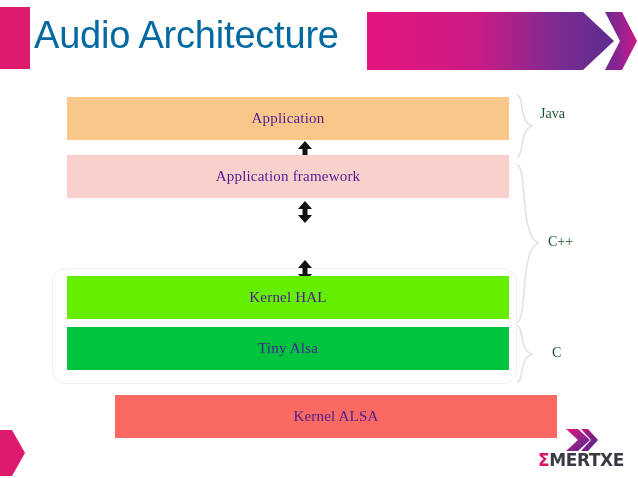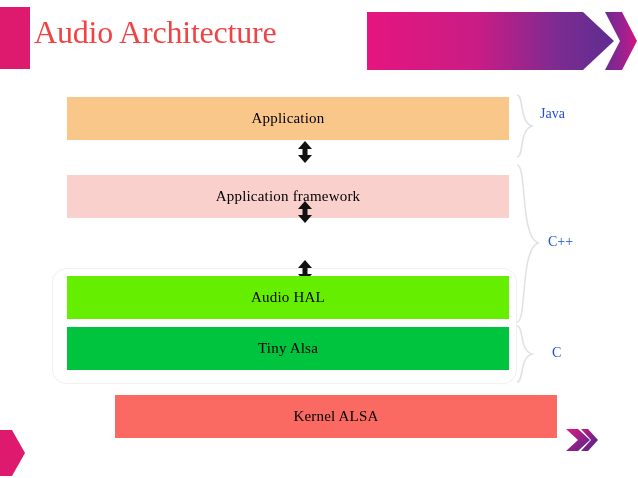--- a/index.html
+++ b/index.html
@@ -23,25 +23,25 @@
   }
   #title-accent-block {
     position: absolute;
     left: 0; top: 7px;
     width: 30px; height: 62px;
     background: #DE1A6E;
   }
   #page-title {
     position: absolute;
     left: 34px; top: 14px;
-    font-family: Liberation Serif, serif;
-    font-size: 32px;
+    font-family: Liberation Sans, sans-serif;
+    font-size: 38px;
     font-weight: 400;
     letter-spacing: -0.2px;
-    color: #ef4444;
+    color: #0369a1;
     white-space: nowrap;
   }
   #header-banner {
     position: absolute;
     left: 365px; top: 10px;
     width: 273px; height: 62px;
   }
 
   
   #diagram {
@@ -64,39 +64,39 @@
     width: 442px;
     height: 43px;
     display: flex;
     align-items: center;
     justify-content: center;
     box-sizing: border-box;
   }
   .layer-label {
     font-family: "Liberation Serif", serif;
     font-size: 15px;
-    color: #000000;
+    color: #4c1d95;
     letter-spacing: 0.2px;
   }
   .connector {
     position: absolute;
     left: 296px;
     width: 18px;
     height: 22px;
   }
 
   
   .brace {
     position: absolute;
   }
   .brace-label {
     position: absolute;
     font-family: "Liberation Serif", serif;
     font-size: 14px;
-    color: #1d4ed8;
+    color: #14532d;
     white-space: nowrap;
   }
 
   
   #footer-arrow {
     position: absolute;
     left: 0; top: 428px;
     width: 26px; height: 50px;
   }
   #brand-logo {
@@ -159,35 +159,35 @@
   <div id="group-outline"></div>
 
   <div class="layer-bar" style="top:15px; background:#FAC78B;">
     <span class="layer-label">Application</span>
   </div>
 
   <svg class="connector" style="top:59px;" viewBox="0 0 18 22">
     <path d="M9,0 L16,8 L11.5,8 L11.5,14 L16,14 L9,22 L2,14 L6.5,14 L6.5,8 L2,8 Z" fill="#111111"></path>
   </svg>
 
-  <div class="layer-bar" style="top:93px; background:#FAD0CC;">
+  <div class="layer-bar" style="top:73px; background:#FAD0CC;">
     <span class="layer-label">Application framework</span>
   </div>
 
   <svg class="connector" style="top:119px;" viewBox="0 0 18 22">
     <path d="M9,0 L16,8 L11.5,8 L11.5,14 L16,14 L9,22 L2,14 L6.5,14 L6.5,8 L2,8 Z" fill="#111111"></path>
   </svg>
 
 
   <svg class="connector" style="top:178px;" viewBox="0 0 18 22">
     <path d="M9,0 L16,8 L11.5,8 L11.5,14 L16,14 L9,22 L2,14 L6.5,14 L6.5,8 L2,8 Z" fill="#111111"></path>
   </svg>
 
   <div class="layer-bar" style="top:194px; background:#66EE00;">
-    <span class="layer-label">Audio HAL</span>
+    <span class="layer-label">Kernel HAL</span>
   </div>
 
   <div class="layer-bar" style="top:245px; background:#00C33E;">
     <span class="layer-label">Tiny Alsa</span>
   </div>
 
   <div class="layer-bar" style="top:313px; background:#FA6A62;margin-left:48px;">
     <span class="layer-label">Kernel ALSA</span>
   </div>
 
@@ -220,13 +220,14 @@
         <stop offset="100%" stop-color="#4A2B8F"></stop>
       </linearGradient>
       <linearGradient id="chevB" x1="0" y1="0" x2="1" y2="1">
         <stop offset="0%" stop-color="#C9187F"></stop>
         <stop offset="100%" stop-color="#3E2A8C"></stop>
       </linearGradient>
     </defs>
     <path d="M1,1 L13,1 L25,12 L13,23 L1,23 L13,12 Z" fill="url(#chevA)"></path>
     <path d="M16,1 L23,1 L33,12 L23,23 L16,23 L26,12 Z" fill="url(#chevB)"></path>
   </svg>
+  <div id="brand-wordmark"><span id="brand-sigma">Σ</span><span>MERTXE</span></div>
 </div>
 
 </body></html>

